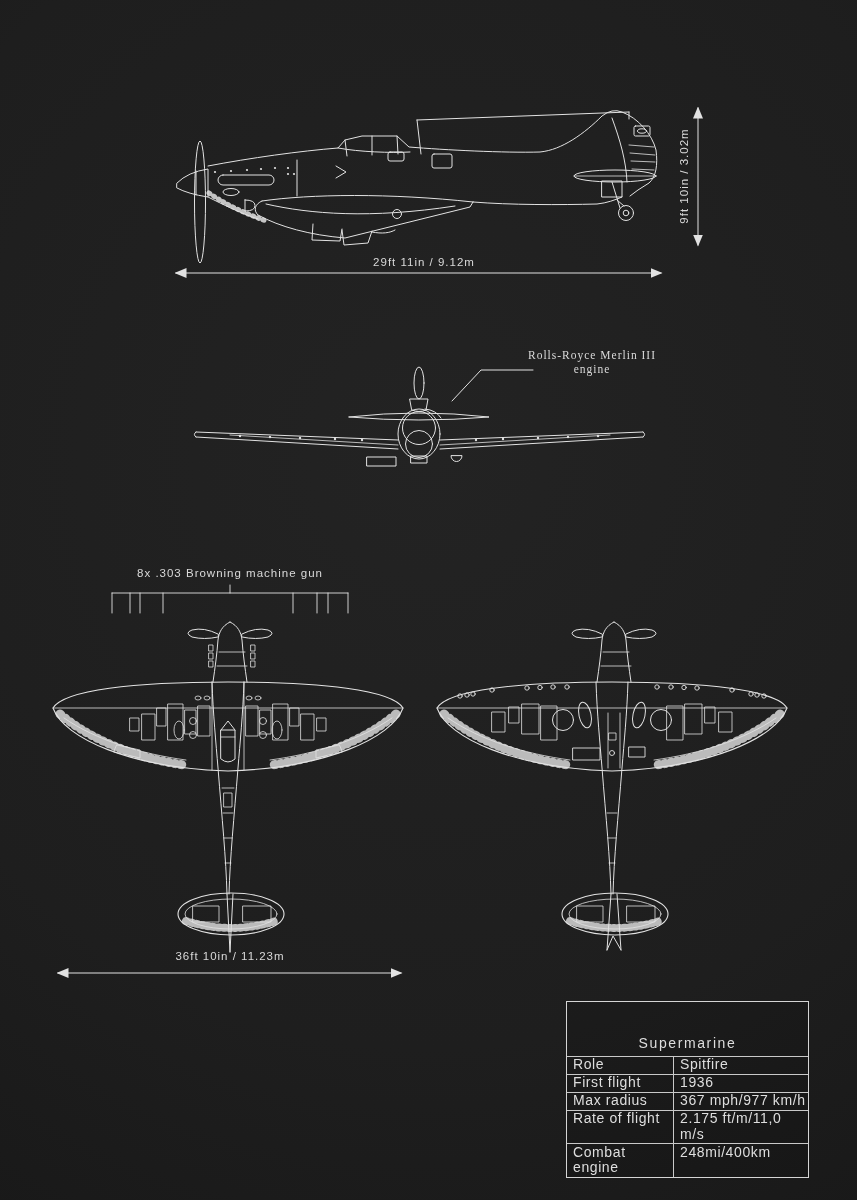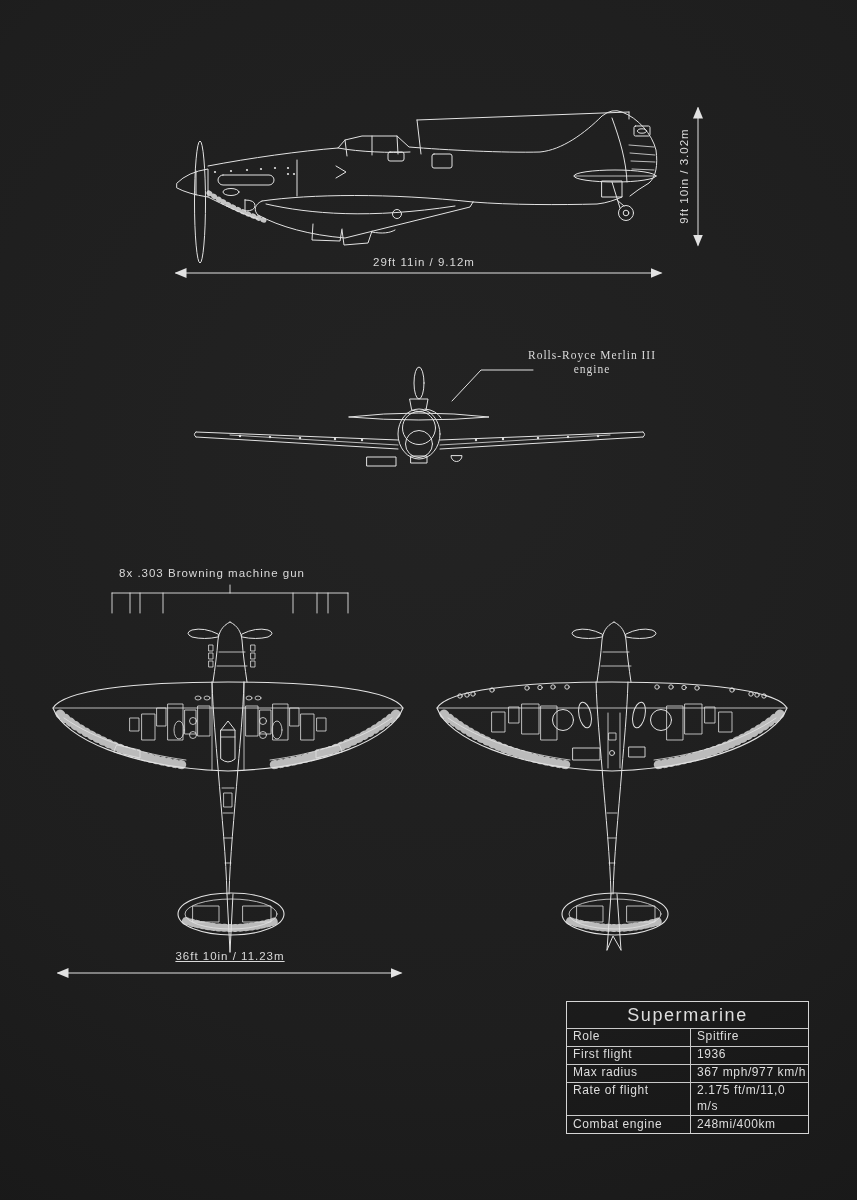--- a/index.html
+++ b/index.html
@@ -29,33 +29,33 @@
   }
   .spec-table{
     position:absolute;
     left:566px;top:1001px;width:241px;
     border:1.4px solid #d5d5d5;
     background:rgba(0,0,0,0.08);
     color:#dedede;
   }
   .spec-title{
     text-align:center;
-    font-size:18px;
+    font-size:14px;
     letter-spacing:1.6px;
     padding:4px 0 3px 0;
     line-height:18.5px;
+    margin-top:28px;
   }
   .spec-row{
     display:grid;
     grid-template-columns:106px 1fr;
     border-top:1px solid #c9c9c9;
-    font-size:12px;
+    font-size:14px;
     letter-spacing:0.6px;
     line-height:15.5px;
-    gap:17px;
   }
   .spec-cell{padding:0.5px 2px 1px 6px;}
   .spec-cell.value{border-left:1px solid #c9c9c9;}
 </style>
 </head>
 <body>
 
 <div class="poster">
 
   <svg class="lineart" width="857" height="1200" viewBox="0 0 857 1200" fill="none" stroke="#e2e2e2" stroke-width="1" stroke-linecap="round" stroke-linejoin="round">
@@ -326,23 +326,23 @@
 
   <div class="label" style="left:424px;top:256px;">29ft 11in / 9.12m</div>
 
   <div class="label rot" style="left:685px;top:176px;">9ft 10in / 3.02m</div>
 
   <div class="label" style="left:592px;top:349px;font-family:Liberation Serif, serif;">
     <span style="display:block">Rolls-Royce Merlin III</span>
     <span style="display:block">engine</span>
   </div>
 
-  <div class="label" style="left:212px;top:567px;">8x .303 Browning machine gun</div>
-
-  <div class="label" style="left:230px;top:950px;text-decoration:underline;">36ft 10in / 11.23m</div>
+  <div class="label" style="left:230px;top:567px;">8x .303 Browning machine gun</div>
+
+  <div class="label" style="left:230px;top:950px;">36ft 10in / 11.23m</div>
 
   <div class="spec-table">
     <div class="spec-title">
       <span style="display:block">Supermarine</span>
     </div>
     <div class="spec-row">
       <div class="spec-cell">Role</div>
       <div class="spec-cell value">Spitfire</div>
     </div>
     <div class="spec-row">

